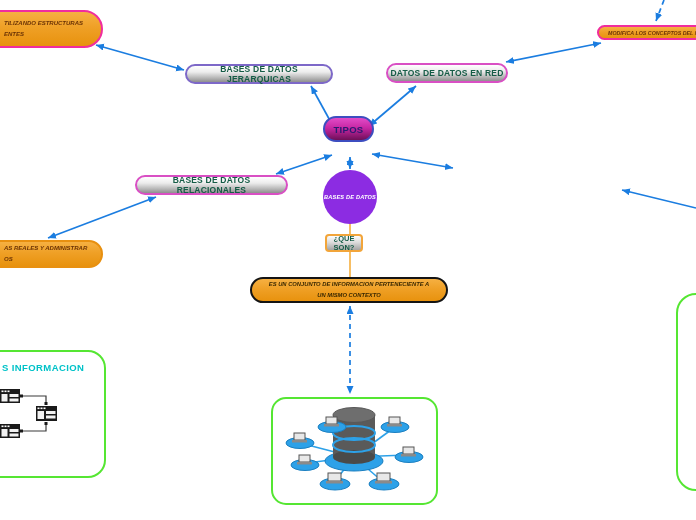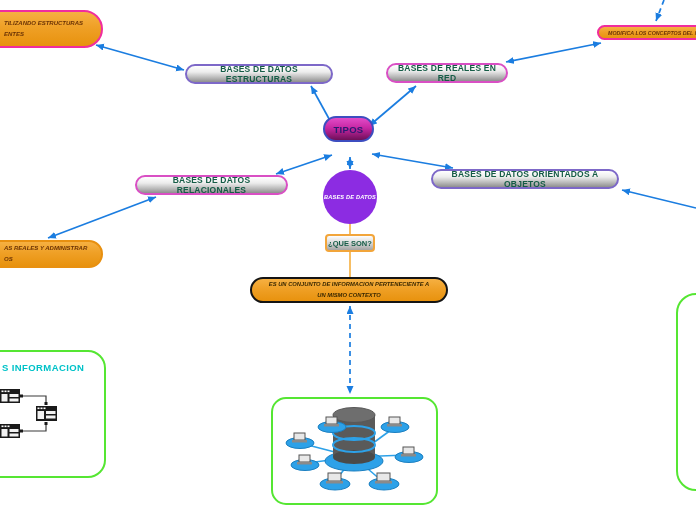--- a/index.html
+++ b/index.html
@@ -101,44 +101,41 @@
       <div>TILIZANDO ESTRUCTURAS</div>
       <div>ENTES</div>
     </div>
   </div>
 
   <div class="node orange-pill pink-border left-text" style="left:597px;top:25px;width:130px;height:15px;border-radius:8px;font-size:5.3px;padding-left:9px;white-space:nowrap;">
     <span>MODIFICA LOS CONCEPTOS DEL NOD</span>
   </div>
 
   <div class="node gray-pill purple-border" style="left:185px;top:64px;width:148px;height:20px;">
-    <span>BASES DE DATOS ESTRUCTURAS</span>
+    <span>BASES DE DATOS JERARQUICAS</span>
   </div>
 
   <div class="node gray-pill magenta-border" style="left:386px;top:63px;width:122px;height:20px;">
-    <span>BASES DE REALES EN RED</span>
+    <span>DATOS DE DATOS EN RED</span>
   </div>
 
   <div class="node gray-pill magenta-border" style="left:135px;top:175px;width:153px;height:20px;">
     <span>BASES DE DATOS RELACIONALES</span>
   </div>
 
-  <div class="node gray-pill purple-border" style="left:431px;top:169px;width:188px;height:20px;">
-    <span>BASES DE DATOS ORIENTADOS A OBJETOS</span>
-  </div>
 
   <div class="node tipos" style="left:323px;top:116px;width:51px;height:26px;">
     <span>TIPOS</span>
   </div>
 
   <div class="node circle" style="left:323px;top:170px;width:54px;height:54px;">
     <span>BASES DE DATOS</span>
   </div>
 
-  <div class="node queson" style="left:325px;top:234px;width:50px;height:18px;">
+  <div class="node queson" style="left:325px;top:234px;width:38px;height:18px;">
     <span>¿QUE SON?</span>
   </div>
 
   <div class="node orange-pill black-border contexto-node" style="left:250px;top:277px;width:198px;height:26px;">
     <span>ES UN CONJUNTO DE INFORMACION PERTENECIENTE A UN MISMO CONTEXTO</span>
   </div>
 
   <div class="node orange-pill orange-border small-italic left-text" style="left:-32px;top:240px;width:135px;height:28px;padding-left:34px;">
     <div>
       <div>AS REALES Y ADMINISTRAR</div>

